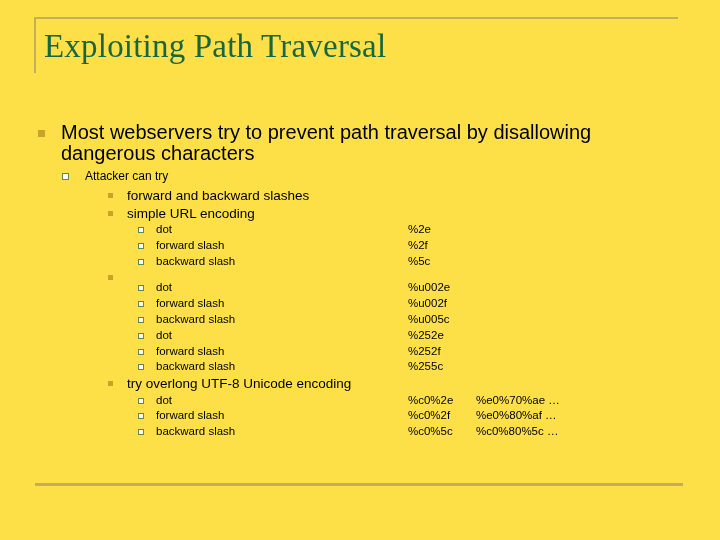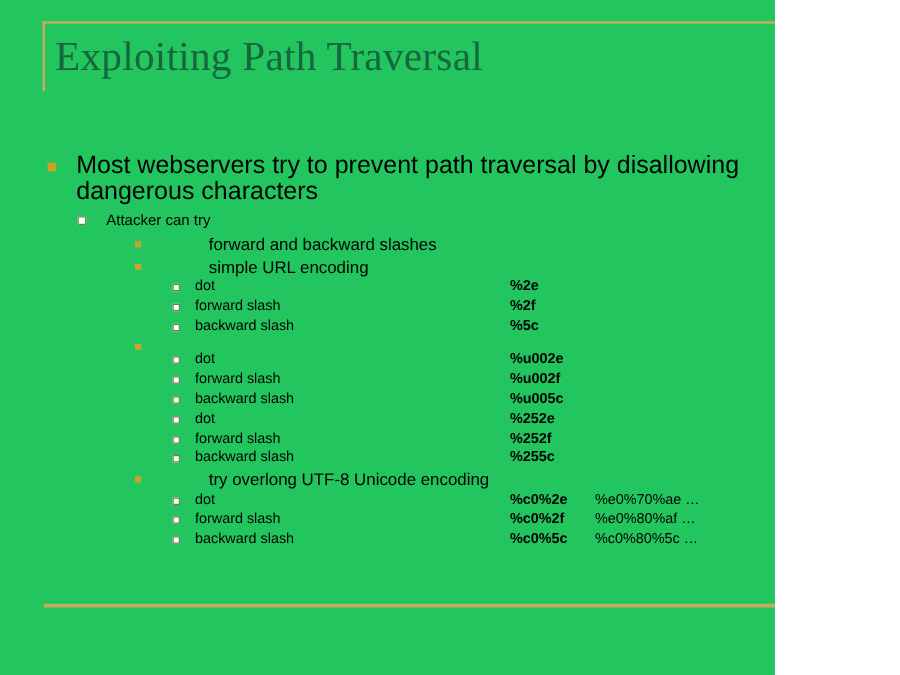--- a/index.html
+++ b/index.html
@@ -2,23 +2,23 @@
 <html><head>
 <meta charset="utf-8">
 <style>
   html, body {
     margin: 0;
     padding: 0;
     background: #ffffff;
   }
   #slide {
     position: relative;
-    width: 620px;
+    width: 720px;
     height: 540px;
-    background: #22c55e;
+    background: #fde047;
     overflow: hidden;
     font-family: "Liberation Sans", sans-serif;
     -webkit-font-smoothing: antialiased;
   }
 
   
   .rule-top {
     position: absolute;
     left: 34px;
     top: 17px;
@@ -99,30 +99,30 @@
   .lvl1 { margin-left: 38px; margin-bottom: 1px; }
   .lvl1 .bullet { margin-right: 16px; }
   .lvl1 .txt { font-size: 20px; line-height: 20.5px; width: 616px; }
 
   
   .lvl2 { margin-left: 62px; margin-top: 4px; margin-bottom: 1px; }
   .lvl2 .bullet { margin-right: 16px; }
   .lvl2 .txt { font-size: 12px; line-height: 19px; }
 
   
-  .lvl3 { margin-left: 108px; margin-bottom: 0px; gap: 40px; }
+  .lvl3 { margin-left: 108px; margin-bottom: 0px; }
   .lvl3 .bullet { margin-right: 14px; }
   .lvl3 .txt { font-size: 13.5px; line-height: 17.5px; }
 
   
   .lvl4 { margin-left: 138px; margin-bottom: 0px; }
   .lvl4 .bullet { margin-right: 12px; }
   .lvl4 .txt { font-size: 11.5px; line-height: 15.8px; }
   .lvl4 .term { width: 252px; flex: 0 0 252px; }
-  .lvl4 .val1 { width: 68px; flex: 0 0 68px; font-weight: bold; }
+  .lvl4 .val1 { width: 68px; flex: 0 0 68px; }
   .lvl4 .val2 { flex: 0 0 auto; white-space: nowrap; }
 </style>
 </head>
 <body>
 
 <div id="slide">
 
   <div class="rule-top"></div>
   <div class="rule-left"></div>
   <div class="rule-bottom"></div>

